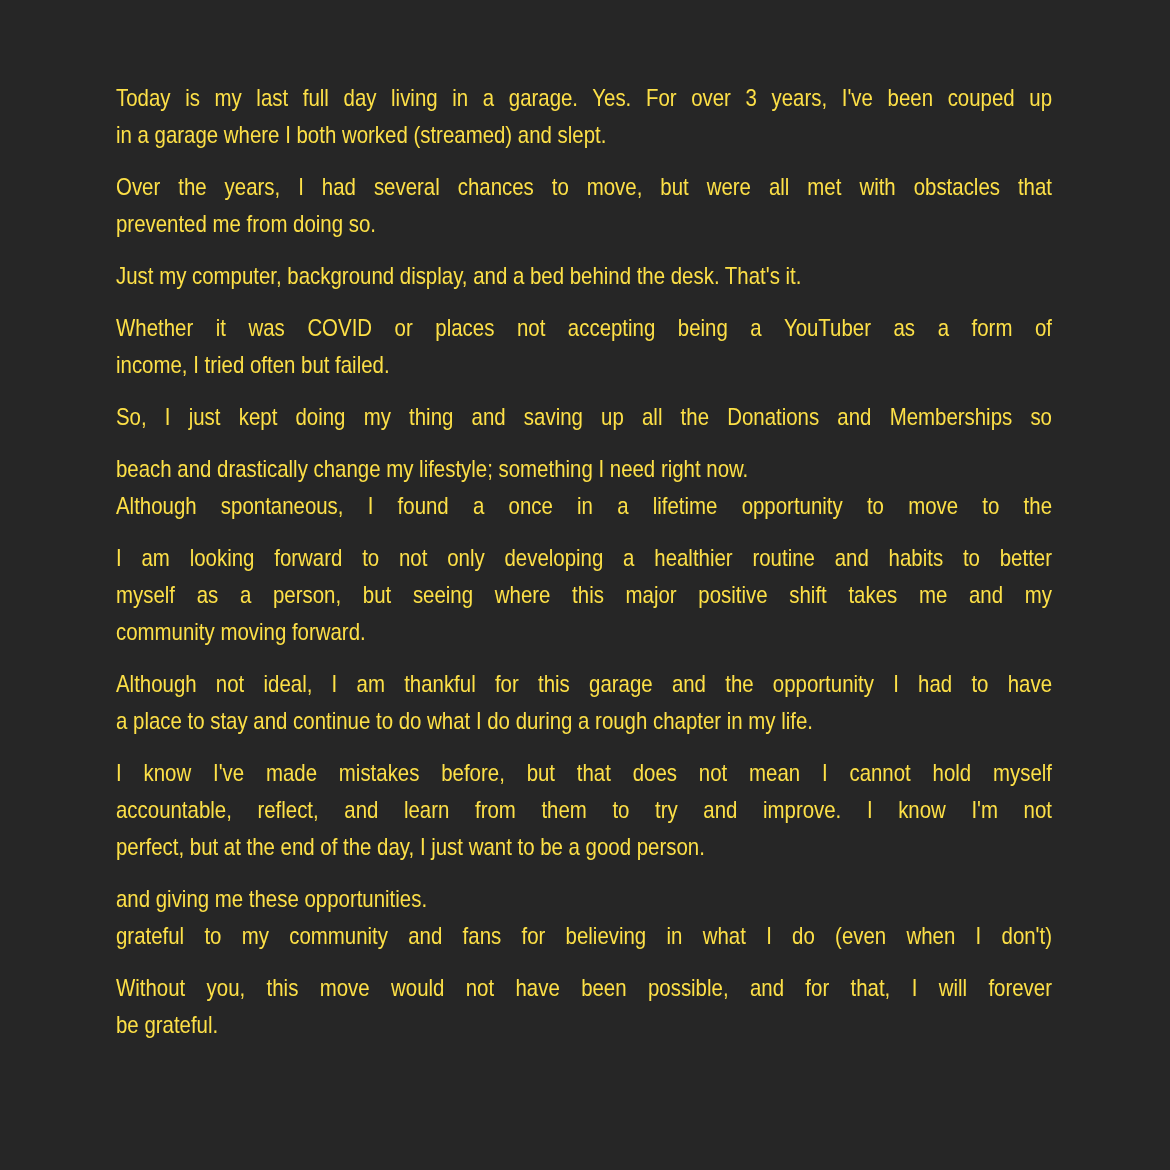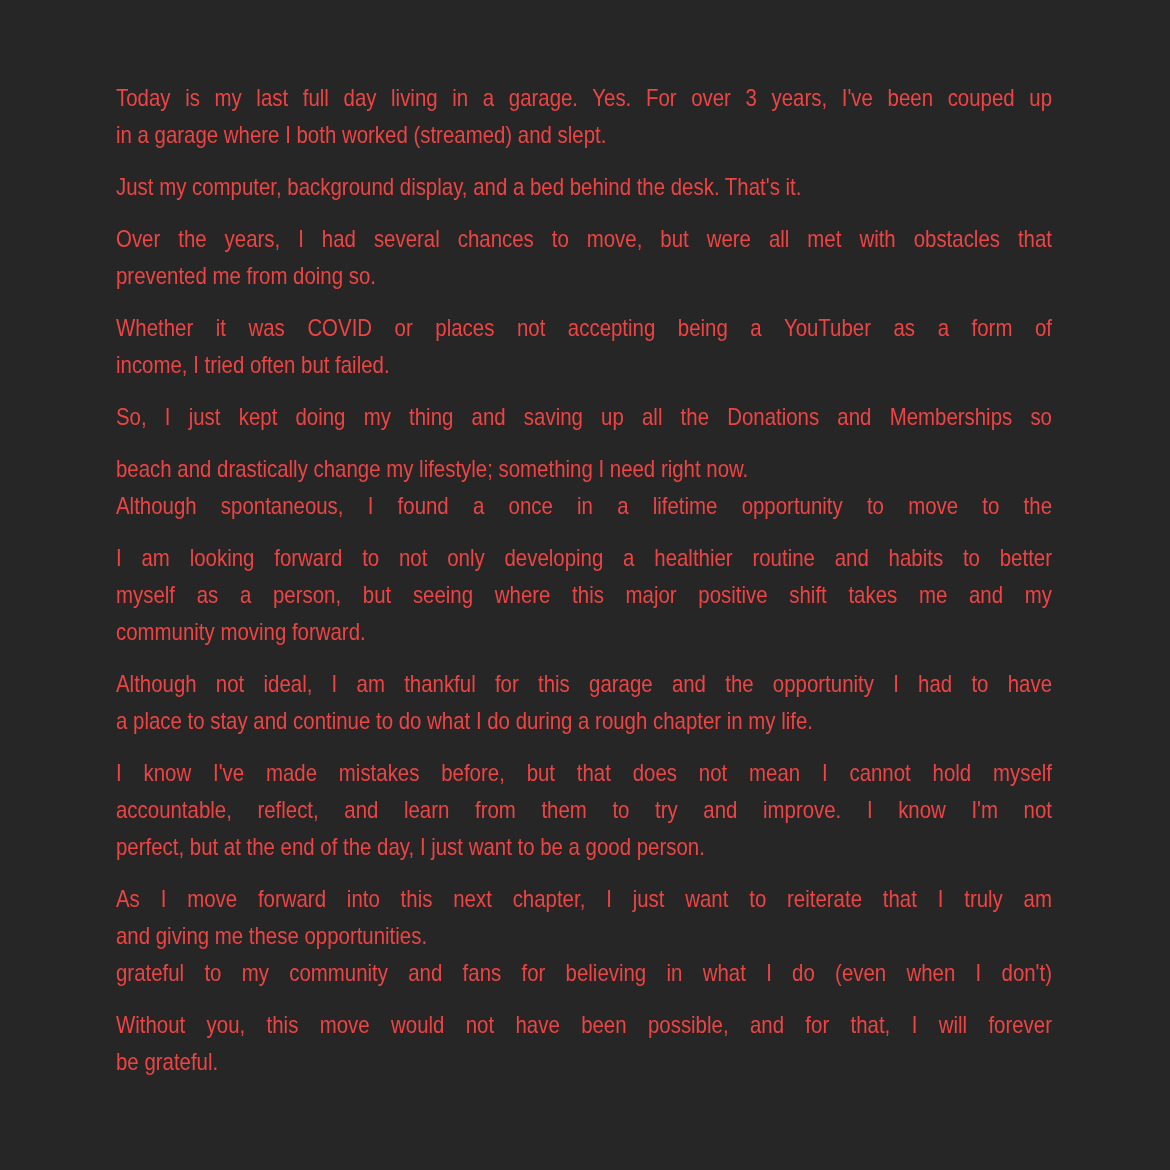--- a/index.html
+++ b/index.html
@@ -44,43 +44,43 @@
     height: 37px;
     overflow: hidden;
   }
   .line.left .line-inner {
     text-align: left;
   }
 </style>
 </head>
 <body style="background: rgb(38, 38, 38);">
 
-<div class="doc" style="color: #ef4444;">
+<div class="doc" style="color: #fde047;">
 
   <div class="para">
     <div class="line justify">
         <span class="line-inner">Today is my last full day living in a garage. Yes. For over 3 years, I've been couped up</span>
       </div>
     <div class="line left">
         <span class="line-inner">in a garage where I both worked (streamed) and slept.</span>
       </div>
   </div>
 
   <div class="para">
-    <div class="line left">
-        <span class="line-inner">Just my computer, background display, and a bed behind the desk. That's it.</span>
-      </div>
-  </div>
-
-  <div class="para">
     <div class="line justify">
         <span class="line-inner">Over the years, I had several chances to move, but were all met with obstacles that</span>
       </div>
     <div class="line left">
         <span class="line-inner">prevented me from doing so.</span>
+      </div>
+  </div>
+
+  <div class="para">
+    <div class="line left">
+        <span class="line-inner">Just my computer, background display, and a bed behind the desk. That's it.</span>
       </div>
   </div>
 
   <div class="para">
     <div class="line justify">
         <span class="line-inner">Whether it was COVID or places not accepting being a YouTuber as a form of</span>
       </div>
     <div class="line left">
         <span class="line-inner">income, I tried often but failed.</span>
       </div>
@@ -128,23 +128,20 @@
       </div>
     <div class="line justify">
         <span class="line-inner">accountable, reflect, and learn from them to try and improve. I know I'm not</span>
       </div>
     <div class="line left">
         <span class="line-inner">perfect, but at the end of the day, I just want to be a good person.</span>
       </div>
   </div>
 
   <div class="para">
-    <div class="line justify">
-        <span class="line-inner">As I move forward into this next chapter, I just want to reiterate that I truly am</span>
-      </div>
     <div class="line left">
         <span class="line-inner">and giving me these opportunities.</span>
       </div>
     <div class="line justify">
         <span class="line-inner">grateful to my community and fans for believing in what I do (even when I don't)</span>
       </div>
   </div>
 
   <div class="para">
     <div class="line justify">

